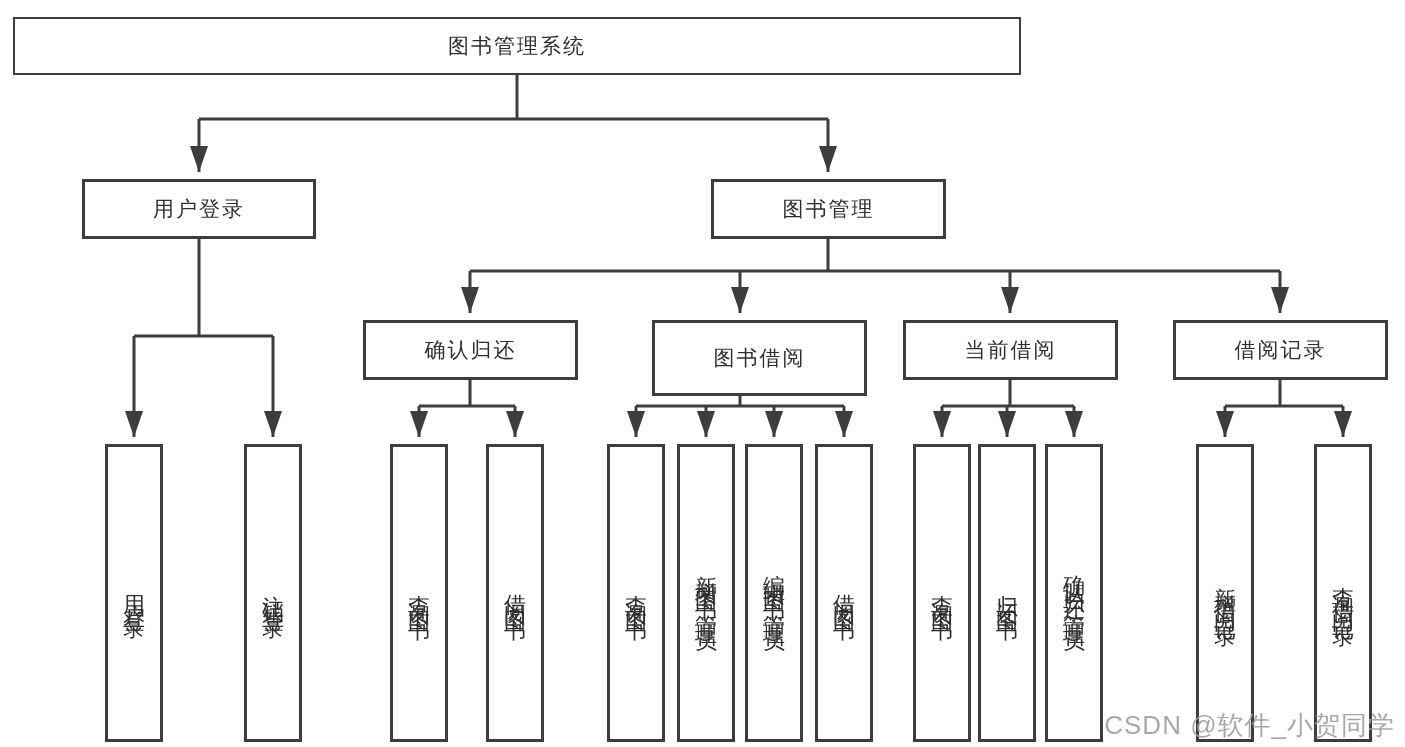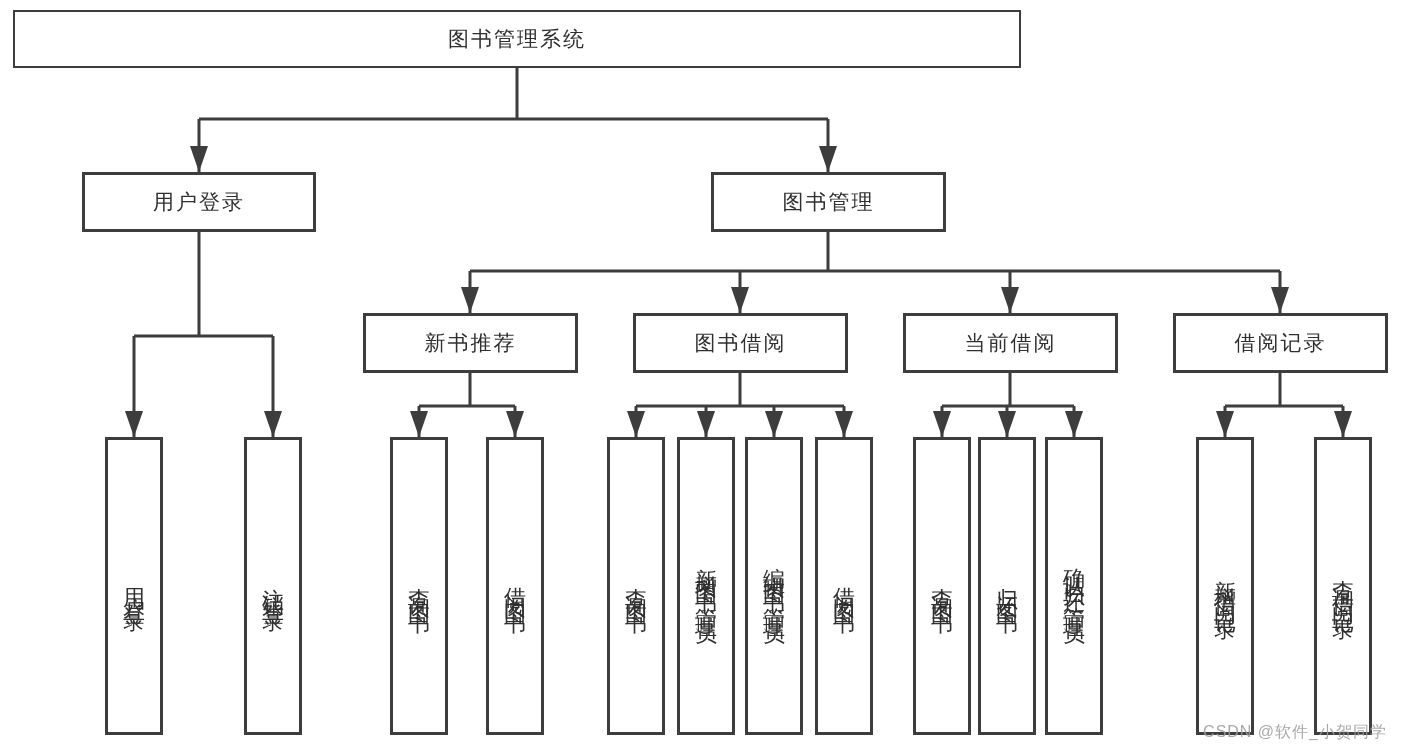--- a/index.html
+++ b/index.html
@@ -25,40 +25,41 @@
   .box {
     position: absolute;
     box-sizing: border-box;
     background: #ffffff;
     border: 3px solid #3d3d3d;
     display: flex;
     align-items: center;
     justify-content: center;
     z-index: 1;
     color: #2f2f2f;
+    margin-top: 7px;
   }
   .box.root { border-width: 2px; }
   .box.h span {
     font-size: 21px;
     letter-spacing: 2px;
     white-space: nowrap;
   }
   .box.v span {
     writing-mode: vertical-rl;
     text-orientation: mixed;
     font-size: 22px;
     letter-spacing: 8px;
     line-height: 1;
     white-space: nowrap;
   }
   .watermark {
     position: absolute;
-    right: 18px;
+    right: 10px;
     bottom: 4px;
-    font-size: 16px;
+    font-size: 26px;
     color: rgba(158,158,158,0.9);
     letter-spacing: 1px;
     z-index: 2;
     white-space: nowrap;
     margin-top: 12px;
   }
 </style>
 </head>
 <body>
 
@@ -111,23 +112,23 @@
   </div>
 
   <div class="box h" style="left:82px; top:172px; width:234px; height:60px;">
     <span>用户登录</span>
   </div>
   <div class="box h" style="left:711px; top:172px; width:235px; height:60px;align-items:center;">
     <span>图书管理</span>
   </div>
 
   <div class="box h" style="left:363px; top:313px; width:215px; height:60px;">
-    <span>新书推荐</span>
+    <span>确认归还</span>
   </div>
-  <div class="box h" style="left:633px; top:313px; width:215px; height:60px;">
+  <div class="box h" style="left:652px; top:313px; width:215px; height:76px;">
     <span>图书借阅</span>
   </div>
   <div class="box h" style="left:903px; top:313px; width:215px; height:60px;justify-content:center;">
     <span>当前借阅</span>
   </div>
   <div class="box h" style="left:1173px; top:313px; width:215px; height:60px;">
     <span>借阅记录</span>
   </div>
 
   <div class="box v" style="left:105px; top:437px; width:58px; height:298px;">

